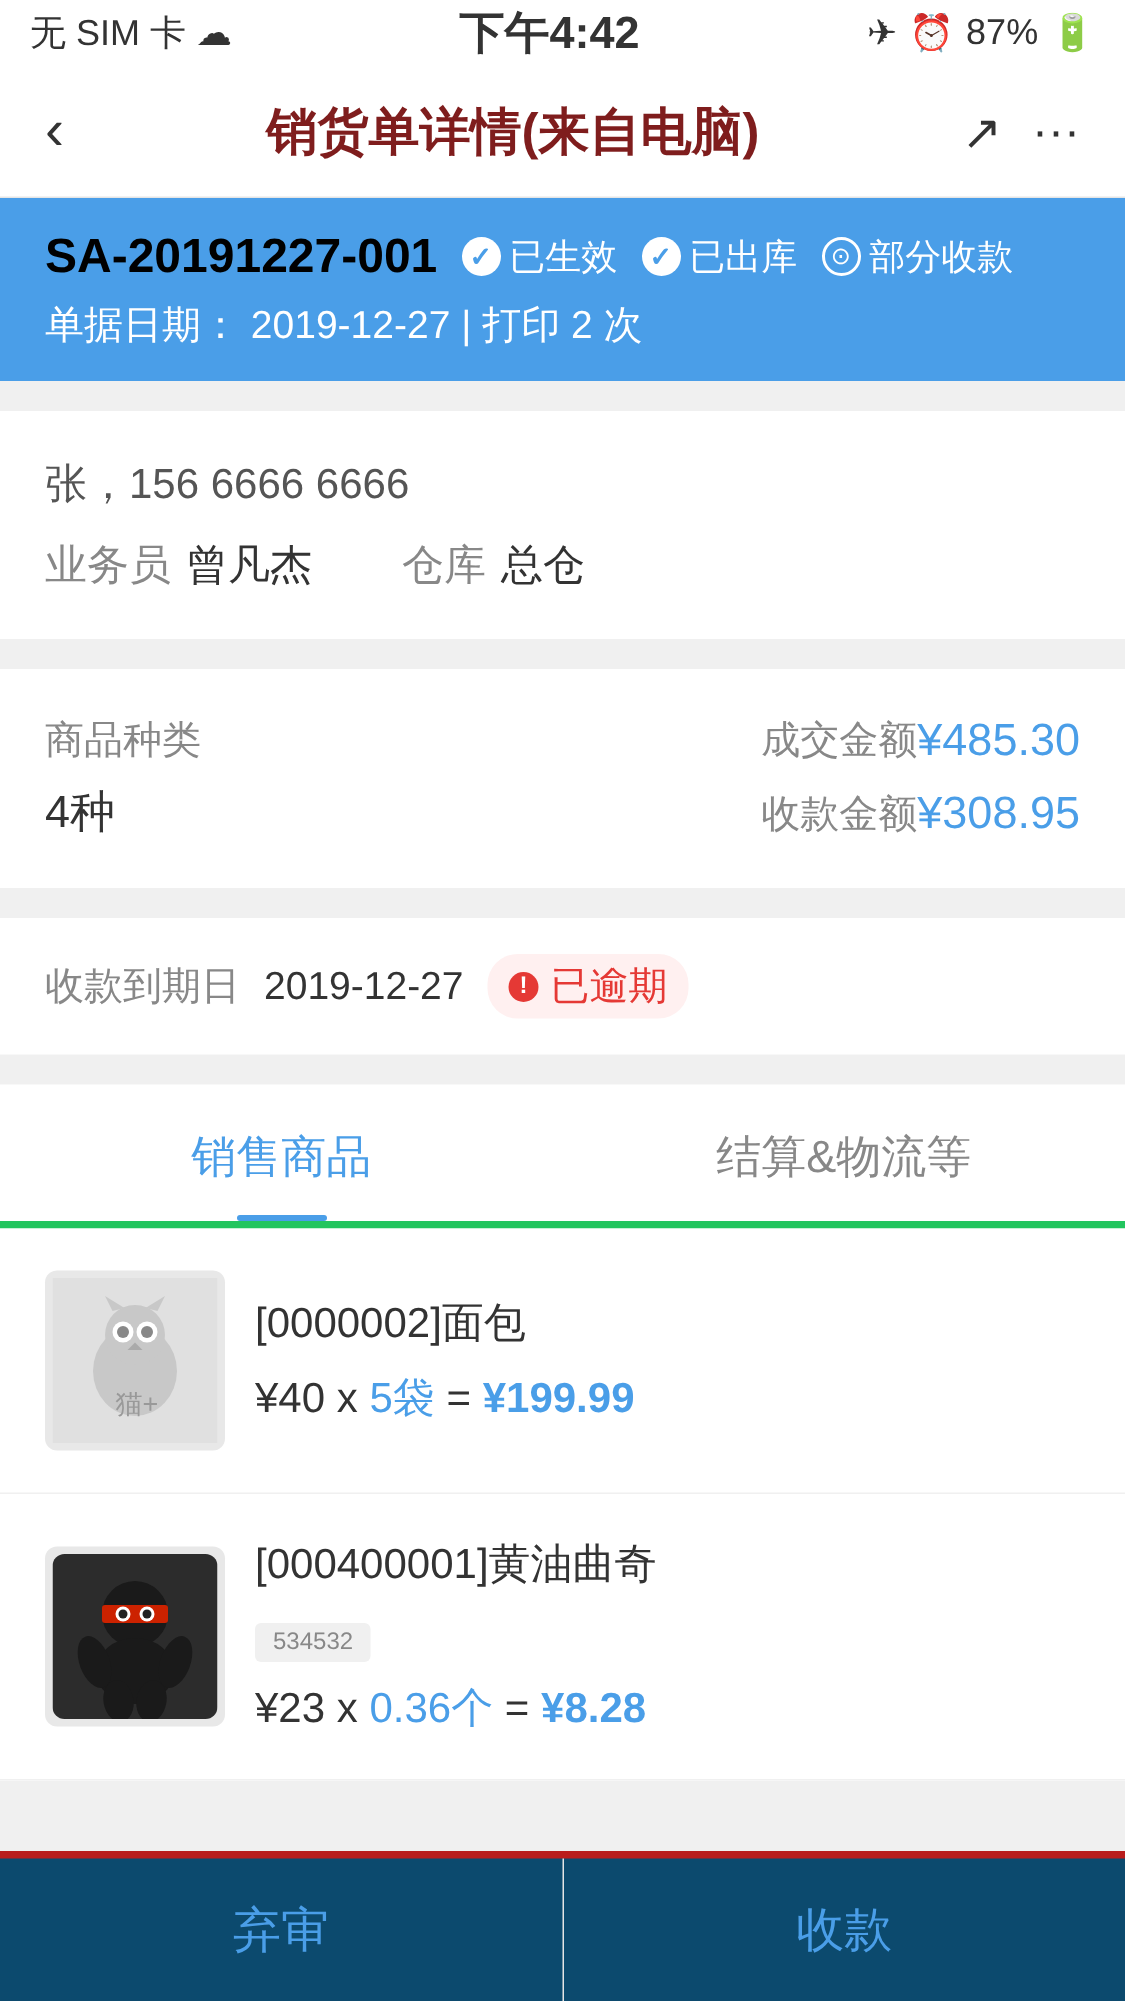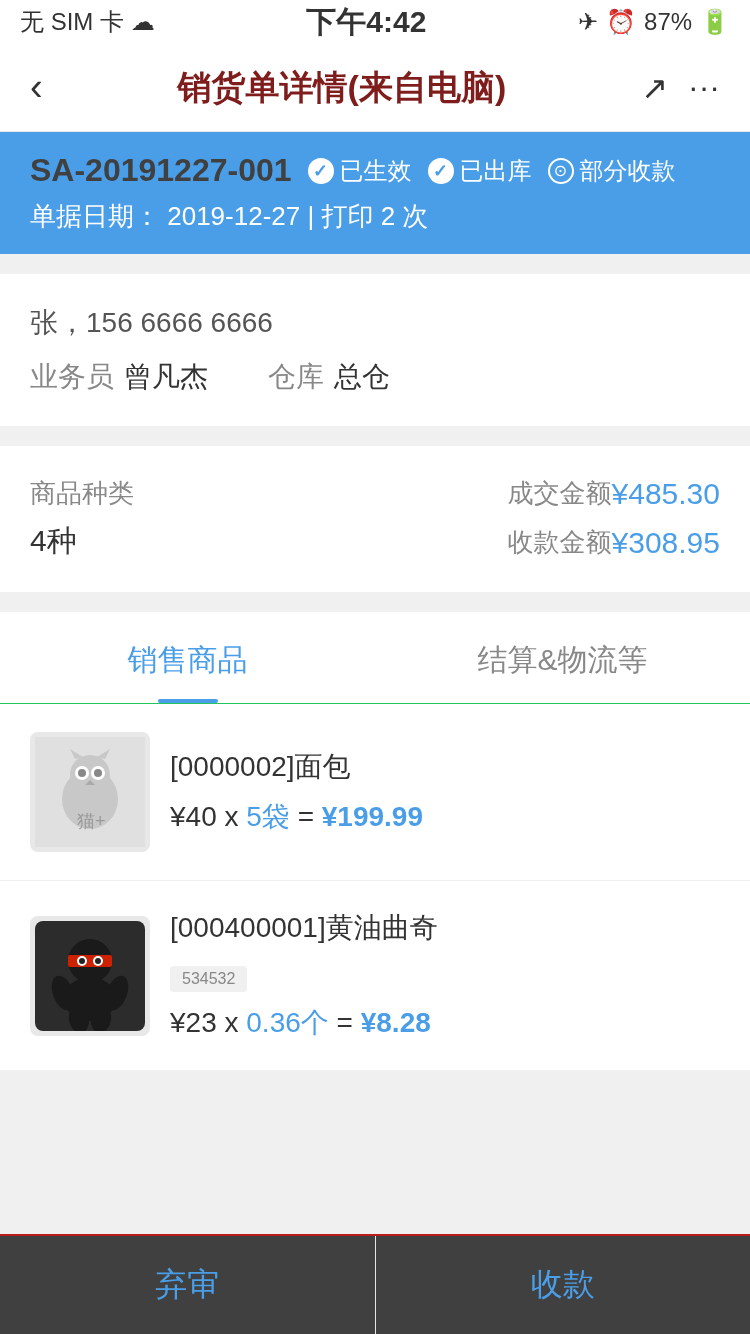--- a/index.html
+++ b/index.html
@@ -64,21 +64,21 @@
     }
     .header-banner-top {
       display: flex;
       align-items: center;
       gap: 16px;
       margin-bottom: 10px;
     }
     .order-id {
       font-size: 32px;
       font-weight: bold;
-      color: #404040;
+      color: #000000;
       text-align: right;
     }
     .status-tag {
       display: flex;
       align-items: center;
       gap: 6px;
       color: #fff;
       font-size: 24px;
     }
     .status-tag .check-icon {
@@ -213,21 +213,21 @@
     }
     .overdue-text { font-size: 26px; color: #e53935; }
 
     
     .tabs-section {
       background: #fff;
       margin-top: 20px;
     }
     .tabs-header {
       display: flex;
-      border-bottom: 1px solid #22c55e;
+      border-bottom: 5px solid #22c55e;
     }
     .tab-item {
       flex: 1;
       text-align: center;
       padding: 28px 0 22px;
       font-size: 30px;
       color: #888;
       cursor: pointer;
       position: relative;
     }
@@ -290,22 +290,22 @@
     .product-price .qty { color: #4A9EE8; }
     .product-price .total { color: #4A9EE8; font-weight: 600; }
 
     
     .bottom-bar {
       position: fixed;
       bottom: 0;
       left: 0;
       width: 750px;
       height: 100px;
-      background: #404040;
-      border-top: 2px solid #b91c1c;
+      background: #0c4a6e;
+      border-top: 5px solid #b91c1c;
       display: flex;
     }
     .bottom-btn {
       flex: 1;
       display: flex;
       align-items: center;
       justify-content: center;
       font-size: 32px;
       cursor: pointer;
       color: #4A9EE8;
@@ -393,20 +393,28 @@
         <span class="amount-label">成交金额</span>
         <span class="amount-value">¥485.30</span>
       </div>
       <div class="amount-row">
         <span class="amount-label">收款金额</span>
         <span class="amount-value">¥308.95</span>
       </div>
     </div>
   </div>
 
+  <div class="due-section">
+    <span class="due-label">收款到期日</span>
+    <span class="due-date">2019-12-27</span>
+    <div class="overdue-badge">
+      <span class="overdue-dot">!</span>
+      <span class="overdue-text">已逾期</span>
+    </div>
+  </div>
 
   <div class="tabs-section">
     <div class="tabs-header">
       <div class="tab-item active">
         <span>销售商品</span>
       </div>
       <div class="tab-item">
         <span>结算&amp;物流等</span>
       </div>
     </div>

